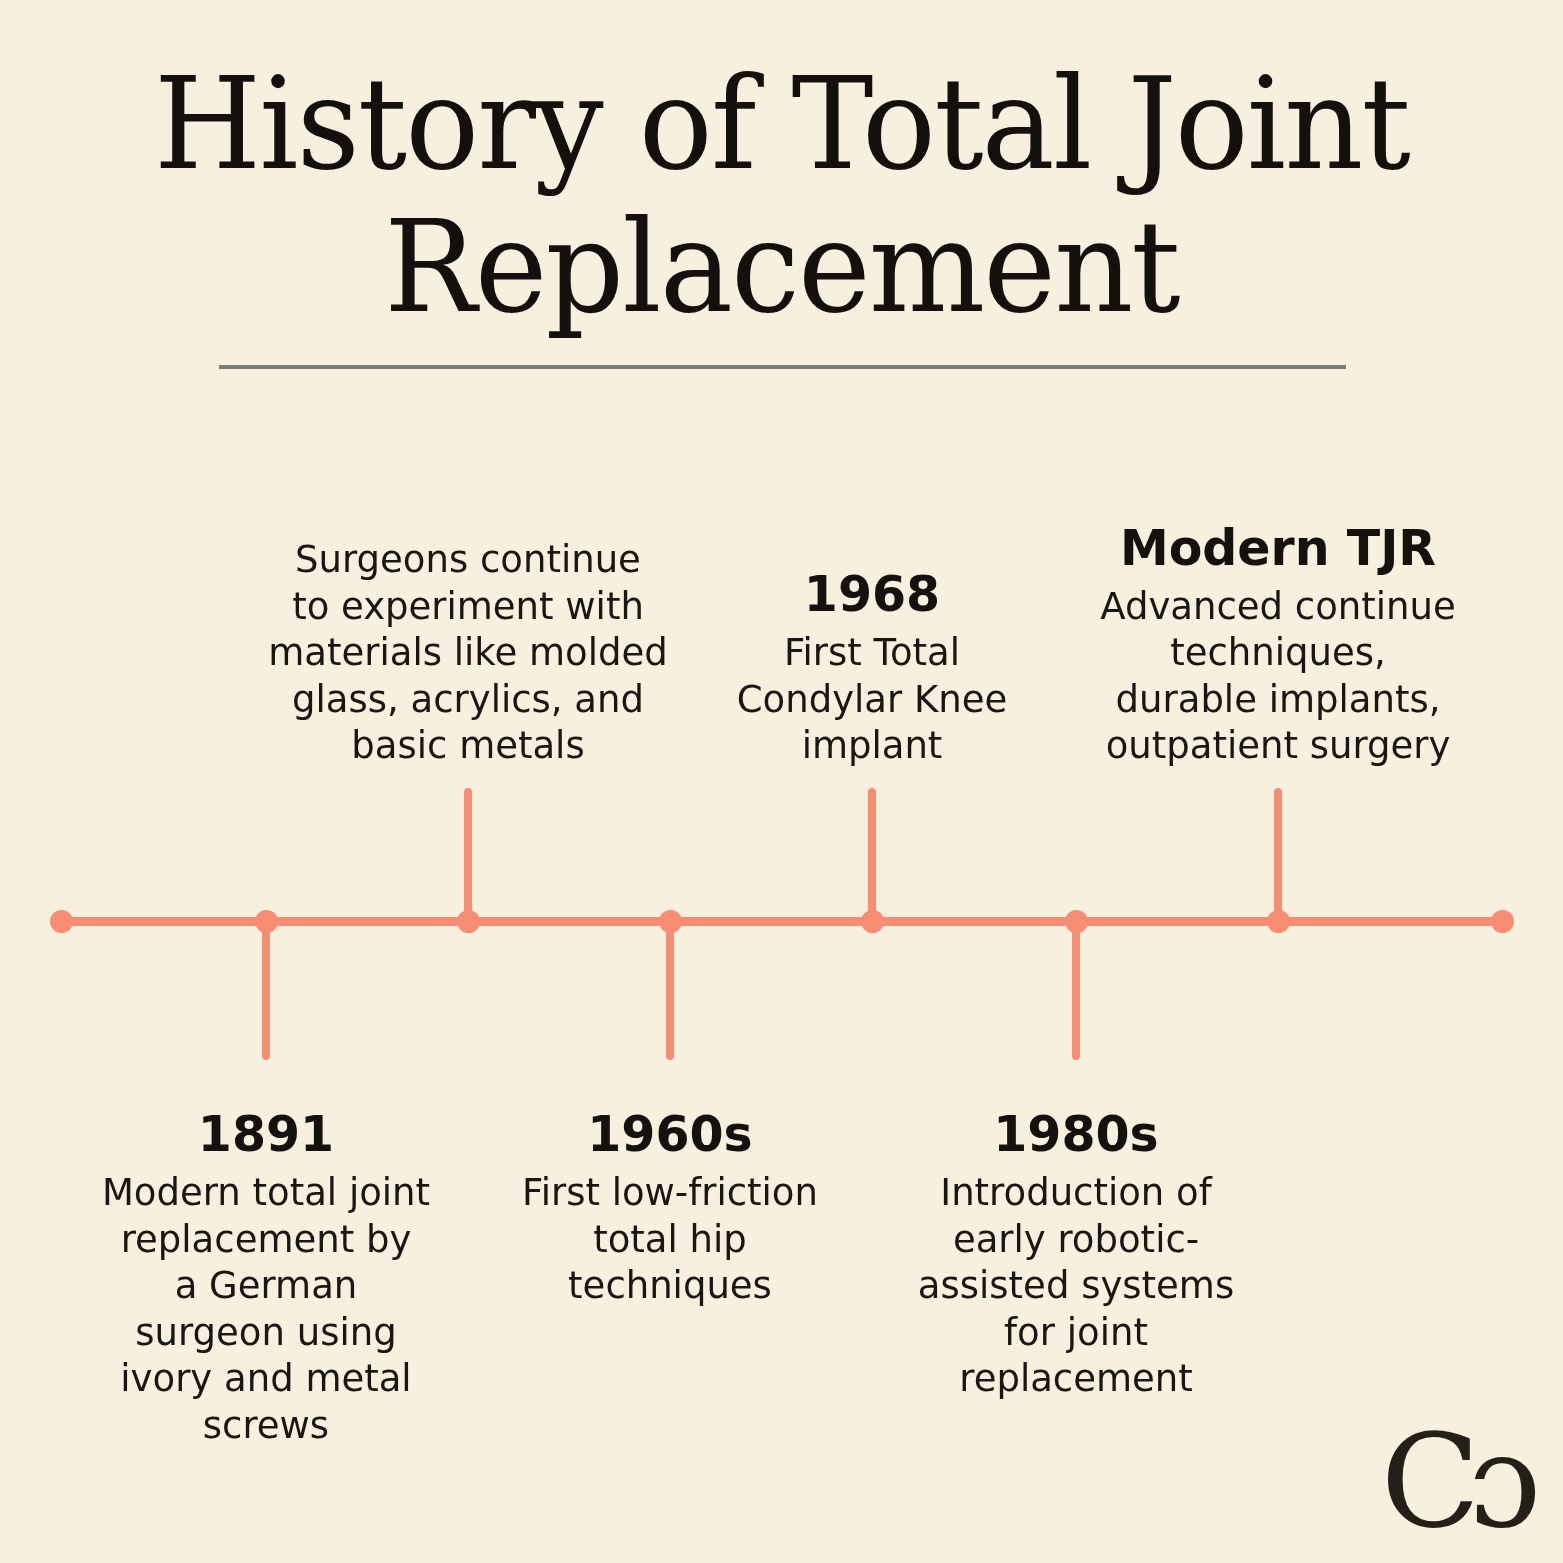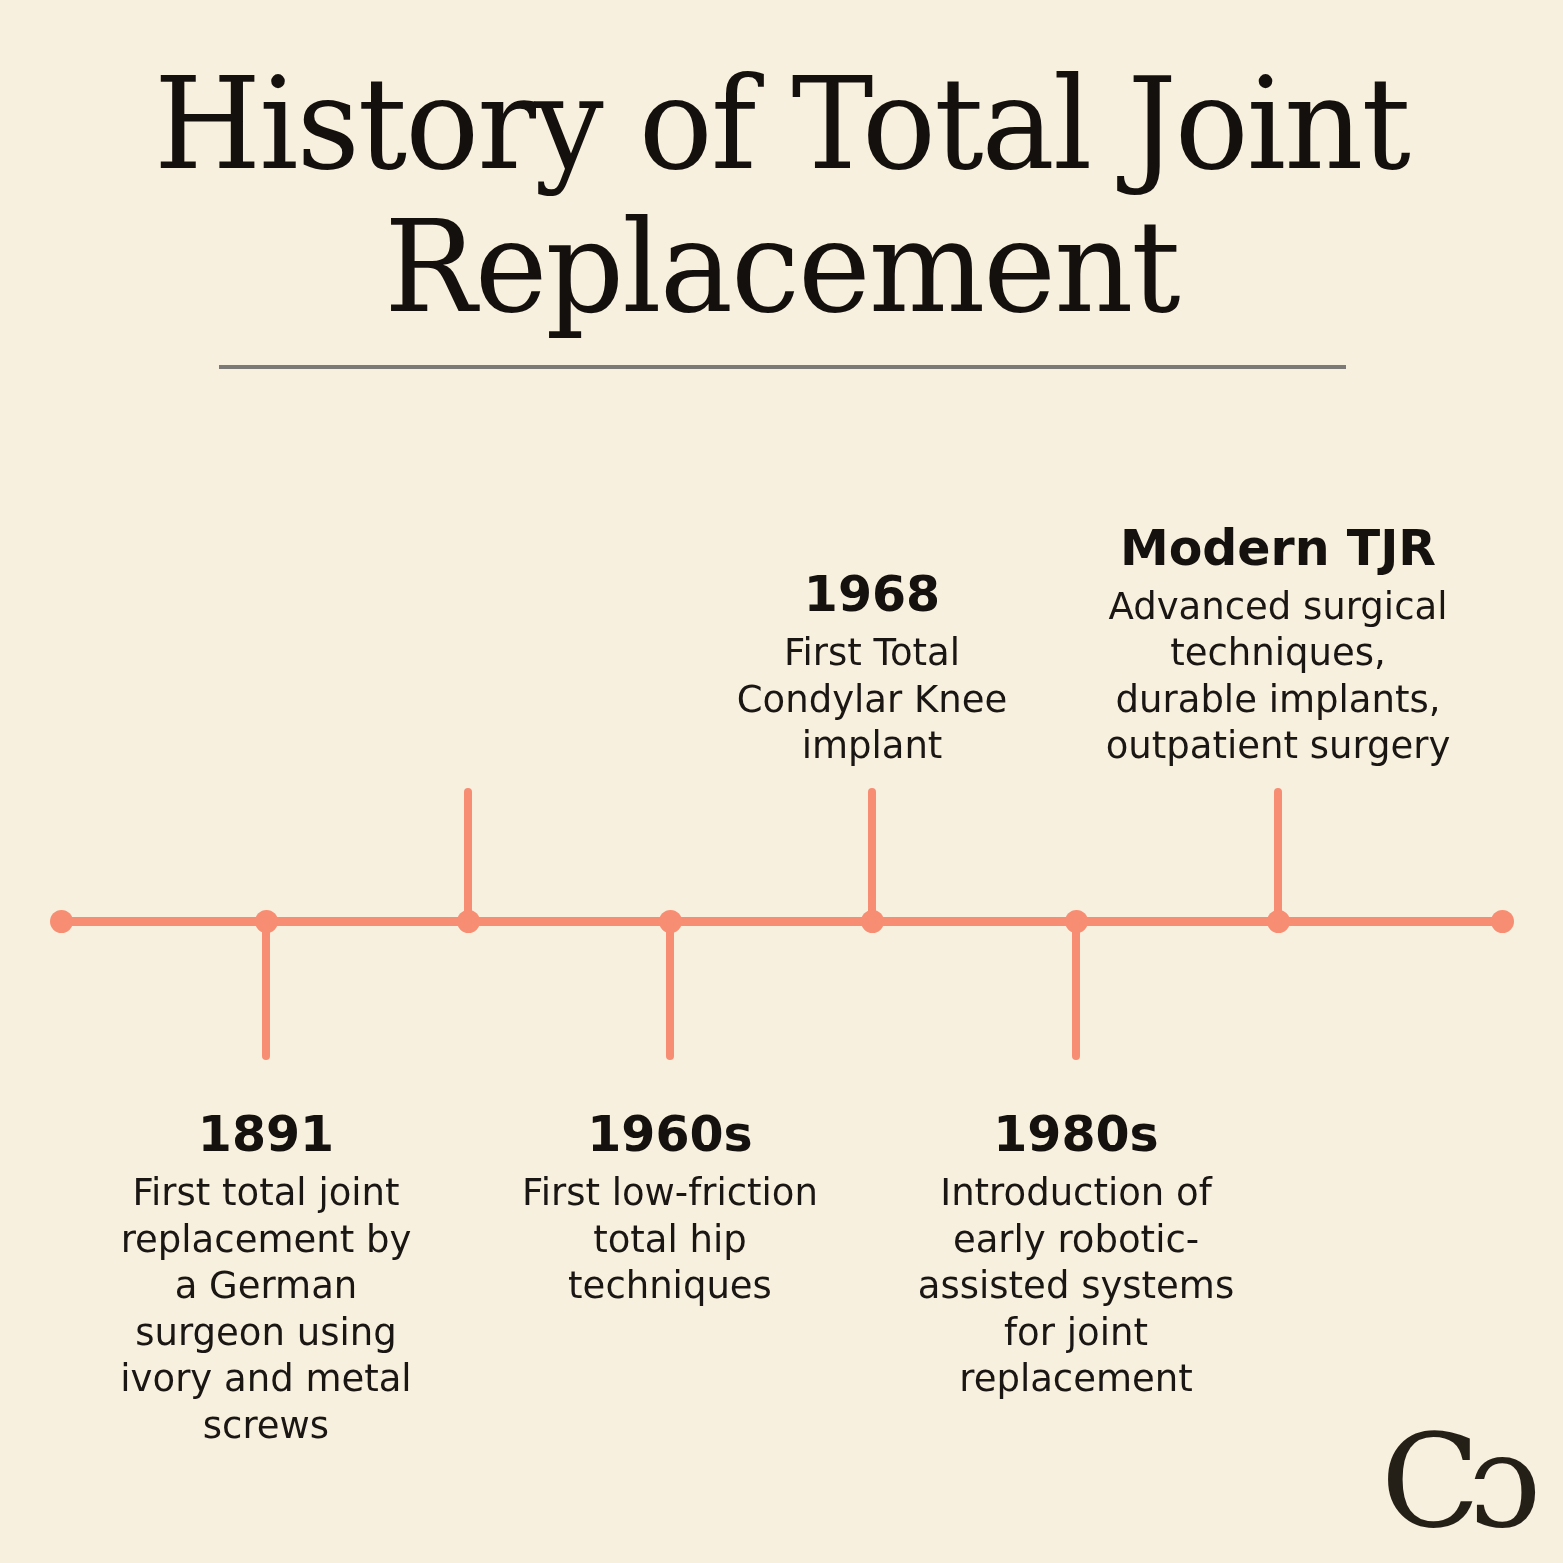--- a/index.html
+++ b/index.html
@@ -130,38 +130,43 @@
   <div class="dot" style="left:1491px;"></div>
 
   <div class="stem up" style="left:464px;"></div>
   <div class="stem up" style="left:868px;"></div>
   <div class="stem up" style="left:1274px;"></div>
   <div class="stem down" style="left:262px;"></div>
   <div class="stem down" style="left:666px;"></div>
   <div class="stem down" style="left:1072px;"></div>
 
   <div class="event top" style="left:238px; width:460px;">
+    <div class="event-desc">Surgeons continue
+to experiment with
+materials like molded
+glass, acrylics, and
+basic metals</div>
   </div>
   <div class="event top" style="left:692px; width:360px;">
     <div class="event-year">1968</div>
     <div class="event-desc">First Total
 Condylar Knee
 implant</div>
   </div>
   <div class="event top" style="left:1058px; width:440px;">
     <div class="event-year">Modern TJR</div>
-    <div class="event-desc">Advanced surgical
+    <div class="event-desc">Advanced continue
 techniques,
 durable implants,
 outpatient surgery</div>
   </div>
 
   <div class="event bottom" style="left:86px; width:360px;">
     <div class="event-year">1891</div>
-    <div class="event-desc">First total joint
+    <div class="event-desc">Modern total joint
 replacement by
 a German
 surgeon using
 ivory and metal
 screws</div>
   </div>
   <div class="event bottom" style="left:460px; width:420px;">
     <div class="event-year">1960s</div>
     <div class="event-desc">First low-friction
 total hip

